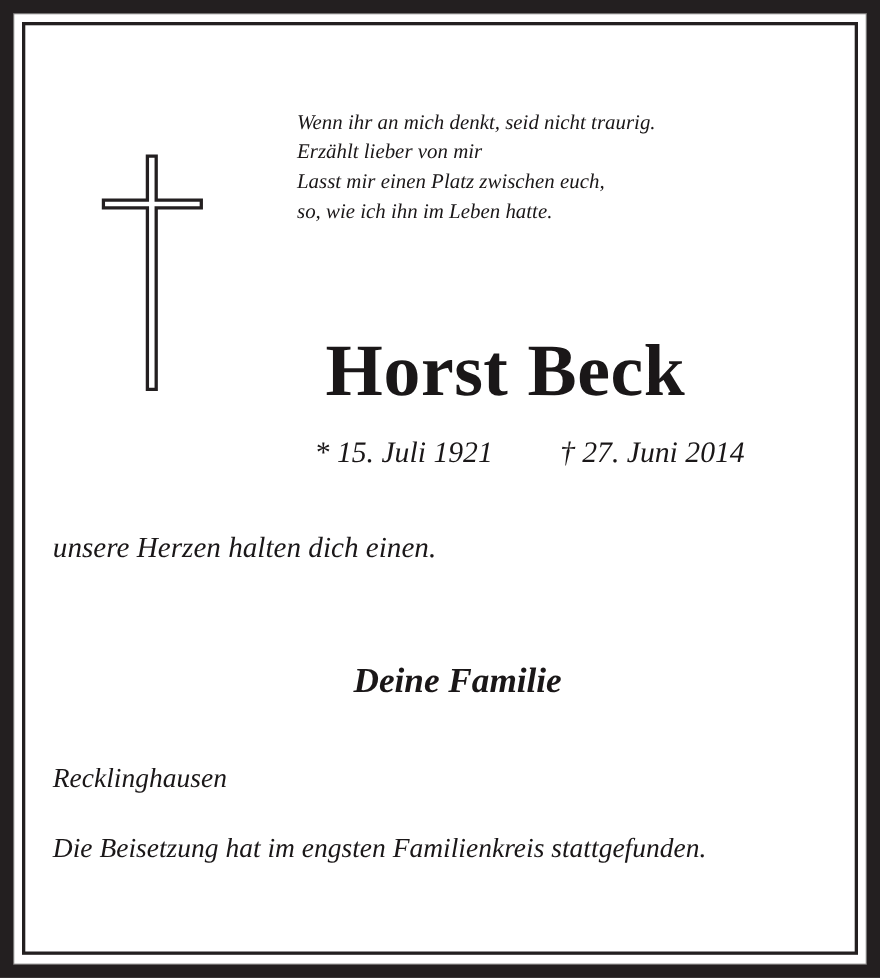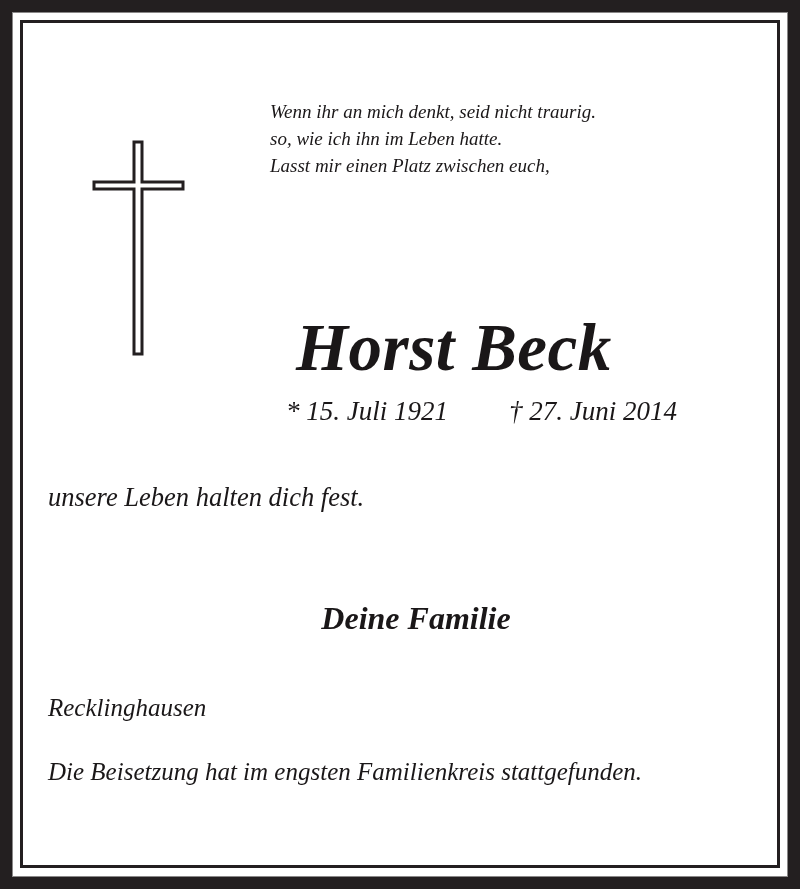--- a/index.html
+++ b/index.html
@@ -19,51 +19,52 @@
   .inner {
     position: absolute; left: 20px; top: 20px; width: 754px; height: 842px;
     border: 3px solid #231f20;
     box-sizing: content-box;
     background: #ffffff;
   }
   .abs { position: absolute; white-space: nowrap; }
   .it { font-style: italic; font-family: "Liberation Serif", "DejaVu Serif", serif; }
   .poem { left: 270px; top: 98px; font-size: 19px; line-height: 27px; }
   .poem div { height: 27px; }
-  .name { left: 296px; top: 302px; font-size: 67px; font-weight: bold; font-style: italic;
+  .name { left: 296px; top: 292px; font-size: 67px; font-weight: bold; 
           font-family: "Liberation Serif", serif; letter-spacing: 0.5px; line-height: 90px; }
   .date { top: 394px; font-size: 27px; line-height: 34px; }
   .quote { left: 48px; top: 480px; font-size: 26.5px; line-height: 35px; }
   .family { left: 16px; width: 800px; text-align: center; top: 598px; font-size: 32px; font-weight: bold; line-height: 40px; }
   .city { left: 48px; top: 692px; font-size: 25px; line-height: 32px; }
   .note { left: 48px; top: 756px; font-size: 25px; line-height: 32px; font-style: italic; }
   .cross { position: absolute; left: 92px; top: 140px; width: 94px; height: 217px; }
 </style>
 </head>
 <body>
 
 <div class="mat"></div>
 <div class="inner"></div>
 
 <svg class="cross" viewBox="0 0 94 217">
   <path d="M42 2 H50 V42 H91 V49 H50 V214 H42 V49 H2 V42 H42 Z" fill="#ffffff" stroke="#231f20" stroke-width="3" stroke-linejoin="miter"></path>
 </svg>
 
 <div class="abs it poem">
   <div>Wenn ihr an mich denkt, seid nicht traurig.</div>
+  <div>Erzählt lieber von mir</div>
+  <div>Lasst mir einen Platz zwischen euch,</div>
   <div>so, wie ich ihn im Leben hatte.</div>
-  <div>Lasst mir einen Platz zwischen euch,</div>
 </div>
 
 <div class="abs name">Horst Beck</div>
 
 <div class="abs it date" style="left:286px;">* 15. Juli 1921</div>
 <div class="abs it date" style="left:509px;text-align:right;">† 27. Juni 2014</div>
 
 <div class="abs it quote">
-  <div>unsere Leben halten dich fest.</div>
+  <div>unsere Herzen halten dich einen.</div>
 </div>
 
 <div class="abs it family">Deine Familie</div>
 
 <div class="abs it city">Recklinghausen</div>
 
 <div class="abs it note">Die Beisetzung hat im engsten Familienkreis stattgefunden.</div>
 
 </body></html>

